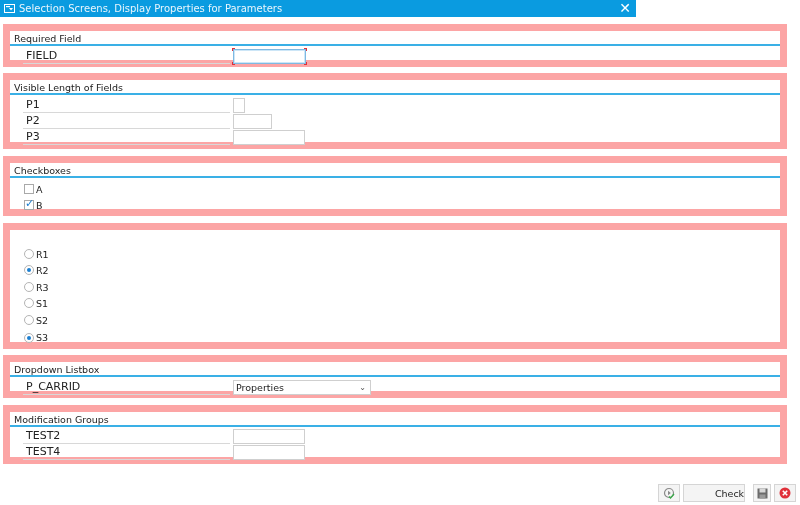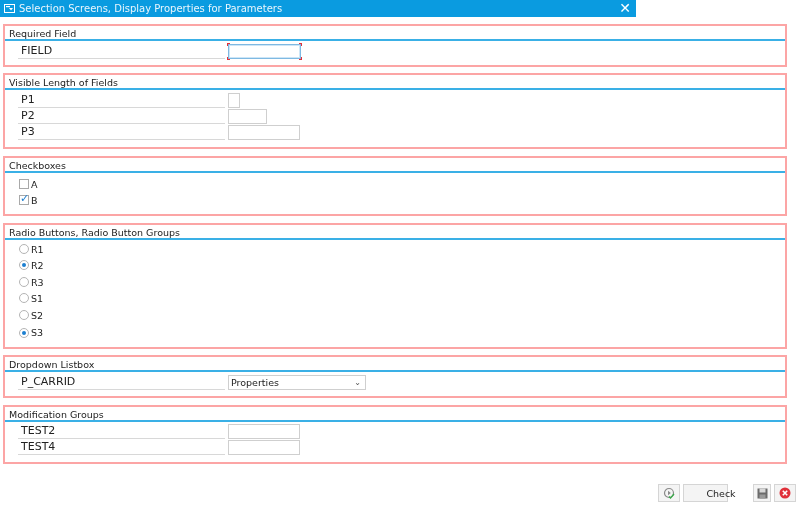--- a/index.html
+++ b/index.html
@@ -4,21 +4,21 @@
 <style>
   * { box-sizing: border-box; margin: 0; padding: 0; }
   html, body { width: 800px; height: 505px; overflow: hidden; background: #ffffff;
     font-family: "DejaVu Sans", sans-serif; font-size: 10px; color: #222; }
   .titlebar { position: absolute; left: 0; top: 0; width: 636px; height: 17px; background: #0a9be0;
     color: #fff; display: flex; align-items: center; }
   .titlebar .app-icon { width: 11px; height: 9px; margin-left: 4px; margin-right: 4px; position: relative; }
   .titlebar .title { font-size: 10px; color: #e9f6fd; }
   .titlebar .close { position: absolute; right: 4px; top: 1px; width: 14px; height: 14px; color: #fff;
     font-size: 14px; line-height: 14px; text-align: center; cursor: pointer; }
-  .group { position: absolute; left: 3px; width: 784px; border: 2px solid #fca5a5; background: #fff; }
+  .group { position: absolute; left: 3px; width: 784px; border: 7px solid #fca5a5; background: #fff; }
   .group .ghead { height: 15px; line-height: 15px; padding-left: 4px; font-size: 9.5px; color: #222;
     border-bottom: 2px solid #3ab0e6; }
   .row { position: absolute; left: 13px; height: 15px; }
   .row .lbl { position: absolute; left: 0; top: 0; width: 207px; height: 15px; line-height: 14px;
     padding-left: 3px; font-size: 11px; border-bottom: 1px solid #d8d8d8; }
   .inp { position: absolute; top: 0; height: 15px; border: 1px solid #cfcfcf; background: #fff; }
   .inp.focus { border: 1px solid #7fb9e2; box-shadow: inset 0 0 0 1px #cde6f7; }
   .corner { position: absolute; width: 3px; height: 3px; border-color: #e0303a; border-style: solid; }
   .chk-row, .rad-row { position: absolute; left: 14px; height: 14px; display: flex; align-items: center;
     font-size: 9.5px; }
@@ -84,21 +84,20 @@
   </div>
   <div class="chk-row" style="top:35px;">
     <span class="chk">
         <span class="tick">✓</span>
       </span>
     <span>B</span>
   </div>
 </div>
 
 <div class="group" style="top:223px;height:126px;">
-  <div class="ghead">Radio Buttons, Radio Button Groups</div>
   <div class="rad-row" style="top:17px;">
     <span class="rad"></span>
     <span>R1</span>
   </div>
   <div class="rad-row" style="top:33px;">
     <span class="rad">
         <span class="dot"></span>
       </span>
     <span>R2</span>
   </div>
@@ -146,21 +145,21 @@
 </div>
 
 <div class="footer" style="left:0;width:800px;">
   <div class="btn" style="left:658px;width:22px;">
     <svg width="12" height="12" viewBox="0 0 12 12">
       <circle cx="6" cy="6" r="4.5" fill="none" stroke="#8a8a8a" stroke-width="1.2"></circle>
       <path d="M5 3.8 L7.8 6 L5 8.2 Z" fill="#8a8a8a"></path>
       <path d="M6 9.5 L7.5 11 L11 7" fill="none" stroke="#3aa84a" stroke-width="1.4"></path>
     </svg>
   </div>
-  <div class="btn" style="left:683px;width:45px;gap:28px;">
+  <div class="btn" style="left:683px;width:62px;gap:28px;">
     <svg width="13" height="11" viewBox="0 0 13 11" style="margin-right:3px;">
       <rect x="1" y="6" width="4" height="4" fill="#3aa84a"></rect>
       <rect x="8" y="6" width="4" height="4" fill="#e8a317"></rect>
       <rect x="5" y="1" width="3" height="3" fill="#555"></rect>
       <path d="M6.5 4 V5.5 M3 6 V5.5 H10 V6" stroke="#555" stroke-width="0.8" fill="none"></path>
     </svg>
     <span>Check</span>
   </div>
   <div class="btn" style="left:753px;width:18px;">
     <svg width="11" height="11" viewBox="0 0 11 11">

